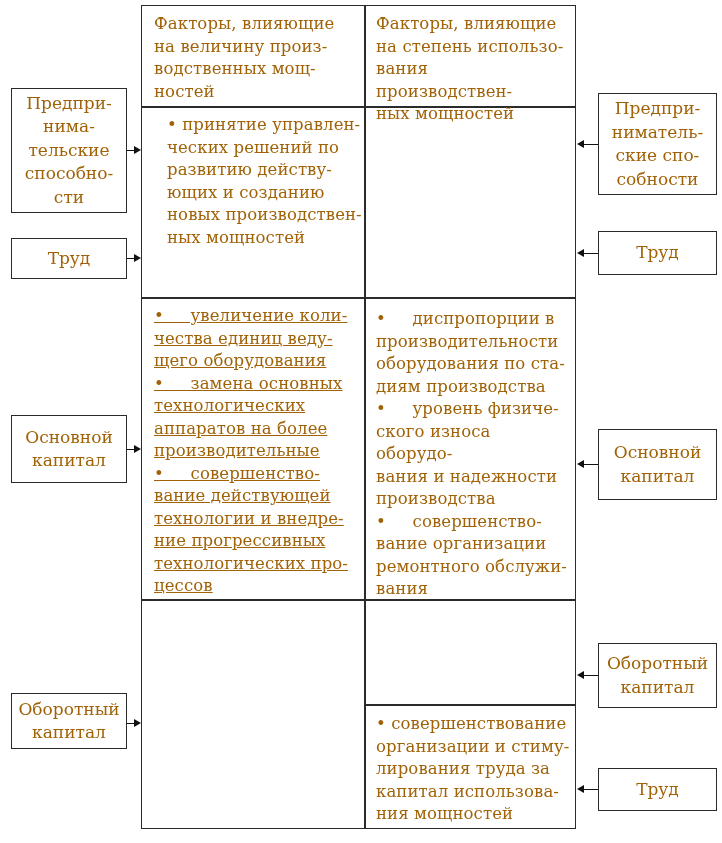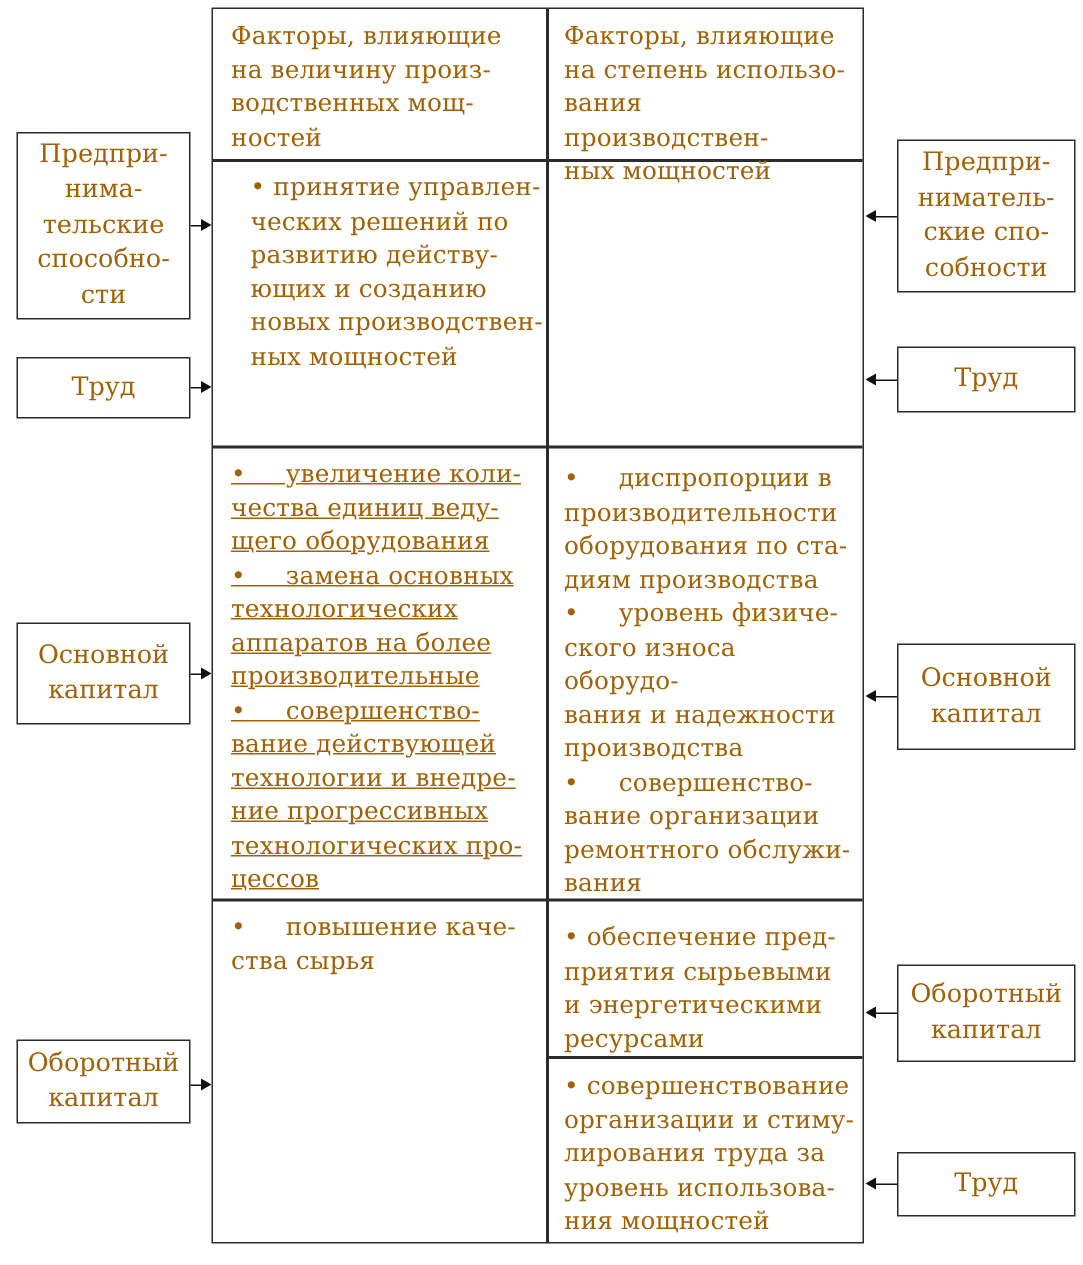--- a/index.html
+++ b/index.html
@@ -92,30 +92,24 @@
 диям производства
 •     уровень физиче-
 ского износа оборудо-
 вания и надежности
 производства
 •     совершенство-
 вание организации
 ремонтного обслужи-
 вания</div>
 
-    <div class="cell" style="left:12px;top:601px;width:204px;">•     повышение каче-
-ства сырья</div>
-    <div class="cell" style="left:234px;top:608px;width:196px;">• обеспечение пред-
-приятия сырьевыми
-и энергетическими
-ресурсами</div>
     <div class="cell" style="left:234px;top:707px;width:196px;">• совершенствование
 организации и стиму-
 лирования труда за
-уровень использова-
+капитал использова-
 ния мощностей</div>
   </div>
 
   <div class="side-box" style="left:11px;top:88px;width:116px;height:125px;">Предпри-
 нима-
 тельские
 способно-
 сти</div>
   <div class="side-box" style="left:11px;top:238px;width:116px;height:41px;">Труд</div>
   <div class="side-box" style="left:11px;top:415px;width:116px;height:68px;">Основной

